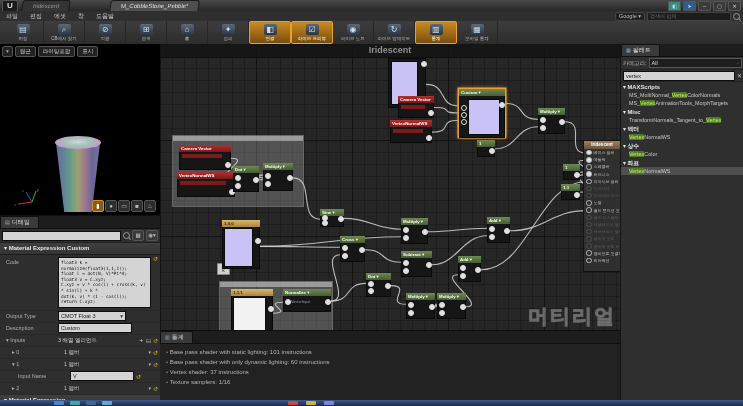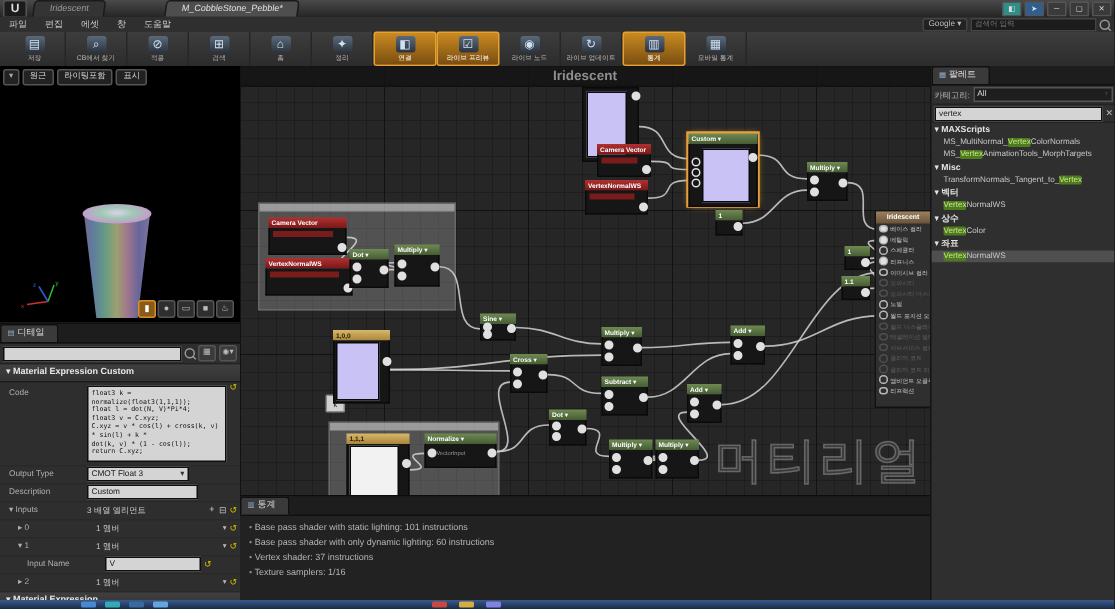--- a/index.html
+++ b/index.html
@@ -70,21 +70,21 @@
   #code-box{flex:1;background:#d4d4d4;color:#111;border:1px solid #0e0e0e;font-family:"DejaVu Sans Mono",monospace;font-size:4.4px;line-height:5.6px;padding:2px;white-space:pre-wrap;margin:2px 0;}
   
   #graph{left:0;top:0;width:460px;height:286px;background-color:#262626;overflow:hidden;
     background-image:
       linear-gradient(to right,rgba(0,0,0,.22) 1px,transparent 1px),
       linear-gradient(to bottom,rgba(0,0,0,.22) 1px,transparent 1px),
       linear-gradient(to right,rgba(0,0,0,.4) 1px,transparent 1px),
       linear-gradient(to bottom,rgba(0,0,0,.4) 1px,transparent 1px);
     background-size:12px 12px,12px 12px,96px 96px,96px 96px;}
   #graph-header{position:absolute;left:0;top:0;width:100%;height:13px;background:rgba(20,20,20,.85);border-bottom:1px solid #101010;text-align:center;font-size:9px;font-weight:bold;color:#8f8f8f;line-height:13px;z-index:4;}
-  #watermark{position:absolute;right:4px;bottom:0px;font-size:33px;font-weight:normal;letter-spacing:2px;color:rgba(150,150,150,.18);-webkit-text-stroke:1px rgba(170,170,170,.45);z-index:4;}
+  #watermark{position:absolute;right:4px;bottom:0px;font-size:20px;font-weight:bold;letter-spacing:2px;color:rgba(150,150,150,.18);-webkit-text-stroke:1px rgba(170,170,170,.45);z-index:4;}
   #wires{position:absolute;left:0;top:0;z-index:2;}
   .gnode{position:absolute;z-index:3;box-sizing:border-box;}
   .comment{background:rgba(185,185,185,.30);border:1px solid rgba(120,120,120,.6);z-index:1;}
   .comment .chdr{height:5px;background:rgba(215,215,215,.55);}
   .tagnode{background:#d0d0d0;color:#222;font-size:5px;text-align:center;border:1px solid #888;border-radius:1px;z-index:3;}
   .nhdr{height:7px;line-height:7px;font-size:4.4px;font-weight:bold;color:#fff;padding:0 2px;white-space:nowrap;overflow:hidden;}
   .nh-green{background:linear-gradient(#6e8a52,#465c34);}
   .nh-red{background:linear-gradient(#b03030,#7a1818);}
   .nh-tan{background:linear-gradient(#d8b86a,#a8853a);color:#2a1d08;}
   .nbody{position:relative;background:#161616;border:1px solid #0a0a0a;border-top:none;height:calc(100% - 7px);}

